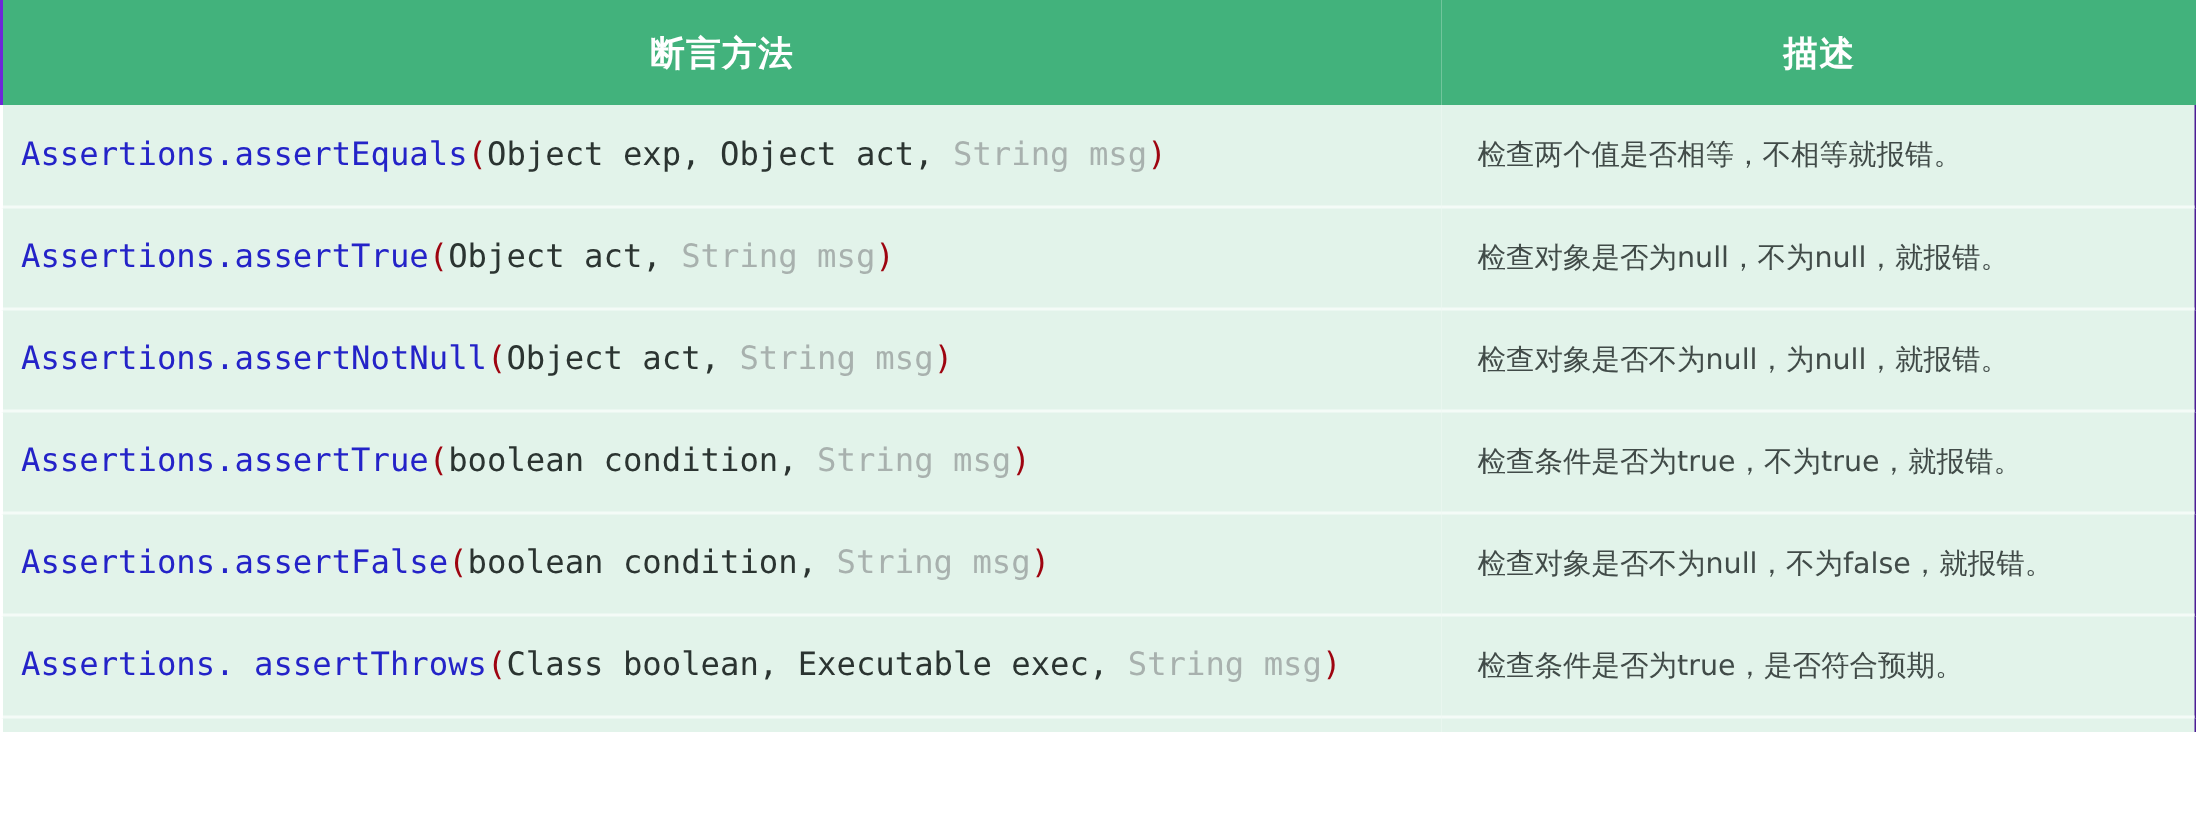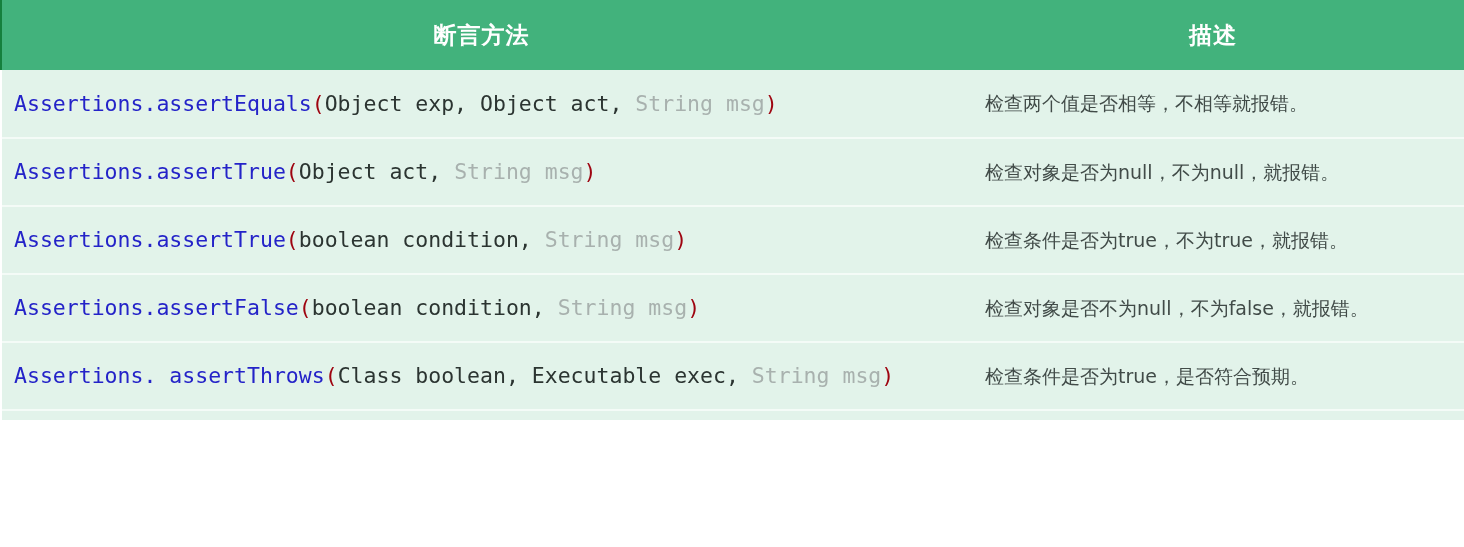--- a/index.html
+++ b/index.html
@@ -30,34 +30,34 @@
     background:#42b27c;
     color:#ffffff;
     font-size:23px;
     font-weight:bold;
     text-align:center;
     vertical-align:middle;
     letter-spacing:1px;
     padding:0;
     font-family:"DejaVu Sans", sans-serif;
   }
-  th.col-method { width:960px; border-left:2px solid #15803d; }
+  th.col-method { width:960px; border-left:2px solid #6d28d9; }
   th.col-desc   { width:504px; }
 
   
   tbody tr.data-row { height:68px; }
   tbody td {
     background:#e2f3ea;
     vertical-align:middle;
     padding:0;
     border-top:2px solid #f4fbf7;
   }
   tbody tr.data-row:first-child td { border-top:none;margin-top:26px; }
   td.cell-method { width:960px; padding-left:12px; border-left:2px solid #ffffff; }
-  td.cell-desc   { width:504px; padding-left:24px; border-right:2px solid #4c1d95; }
+  td.cell-desc   { width:504px; padding-left:24px; border-right:4px solid #4c1d95; }
 
   
   .code {
     font-family:"DejaVu Sans Mono", monospace;
     font-size:21.5px;
     white-space:pre;
     line-height:1.1;
   }
   .code .m   { color:#2423c8; }   
   .code .p   { color:#9e0410; }   
@@ -91,20 +91,24 @@
     <tbody id="table-body">
         <tr class="data-row">
           <td class="cell-method"><span class="code"><span class="m">Assertions.assertEquals</span><span class="p">(</span><span class="a">Object exp, Object act, </span><span class="opt">String msg</span><span class="p">)</span></span></td>
           <td class="cell-desc"><span class="desc">检查两个值是否相等，不相等就报错。</span></td>
         </tr>
         <tr class="data-row">
           <td class="cell-method"><span class="code"><span class="m">Assertions.assertTrue</span><span class="p">(</span><span class="a">Object act, </span><span class="opt">String msg</span><span class="p">)</span></span></td>
           <td class="cell-desc"><span class="desc">检查对象是否为null，不为null，就报错。</span></td>
         </tr>
         <tr class="data-row">
+          <td class="cell-method"><span class="code"><span class="m">Assertions.assertNotNull</span><span class="p">(</span><span class="a">Object act, </span><span class="opt">String msg</span><span class="p">)</span></span></td>
+          <td class="cell-desc"><span class="desc">检查对象是否不为null，为null，就报错。</span></td>
+        </tr>
+        <tr class="data-row">
           <td class="cell-method"><span class="code"><span class="m">Assertions.assertTrue</span><span class="p">(</span><span class="a">boolean condition, </span><span class="opt">String msg</span><span class="p">)</span></span></td>
           <td class="cell-desc"><span class="desc">检查条件是否为true，不为true，就报错。</span></td>
         </tr>
         <tr class="data-row">
           <td class="cell-method"><span class="code"><span class="m">Assertions.assertFalse</span><span class="p">(</span><span class="a">boolean condition, </span><span class="opt">String msg</span><span class="p">)</span></span></td>
           <td class="cell-desc"><span class="desc">检查对象是否不为null，不为false，就报错。</span></td>
         </tr>
         <tr class="data-row">
           <td class="cell-method"><span class="code"><span class="m">Assertions. assertThrows</span><span class="p">(</span><span class="a">Class boolean, Executable exec, </span><span class="opt">String msg</span><span class="p">)</span></span></td>
           <td class="cell-desc"><span class="desc">检查条件是否为true，是否符合预期。</span></td>

